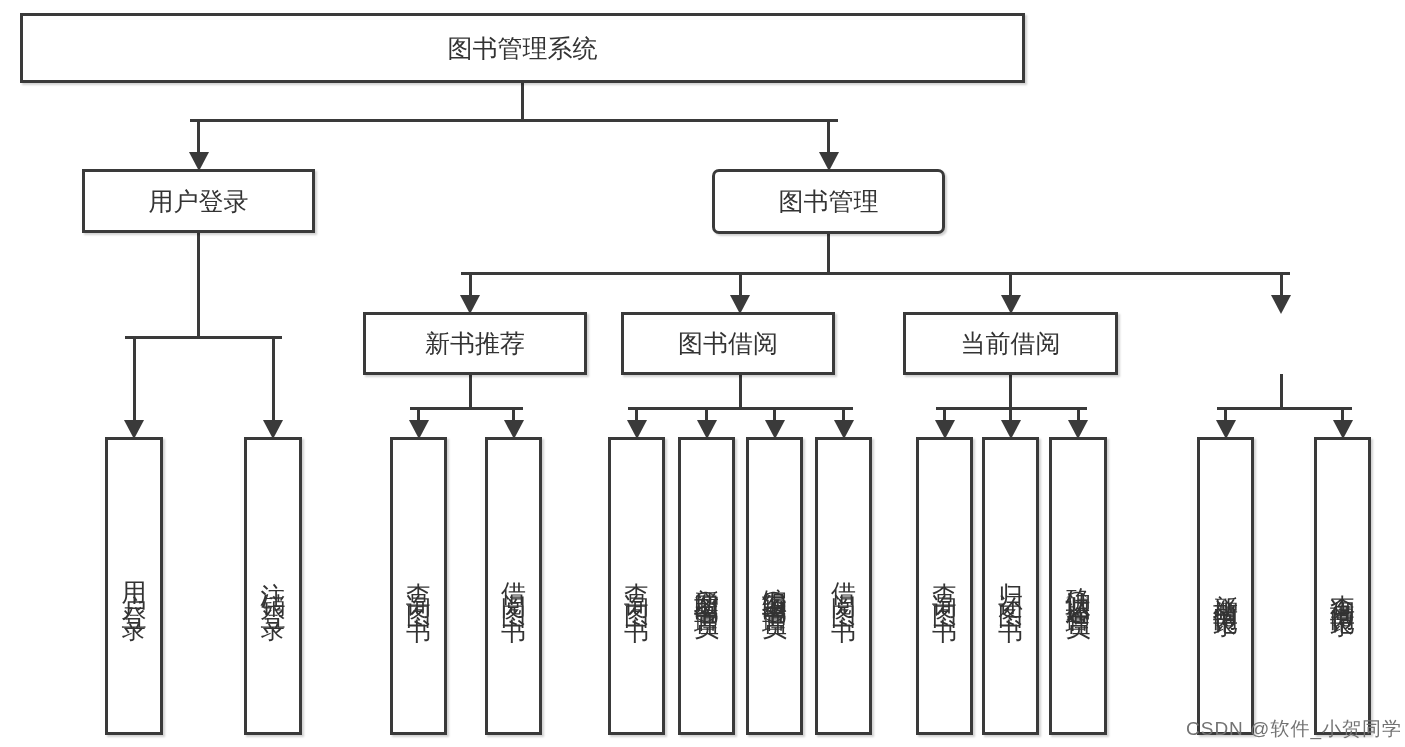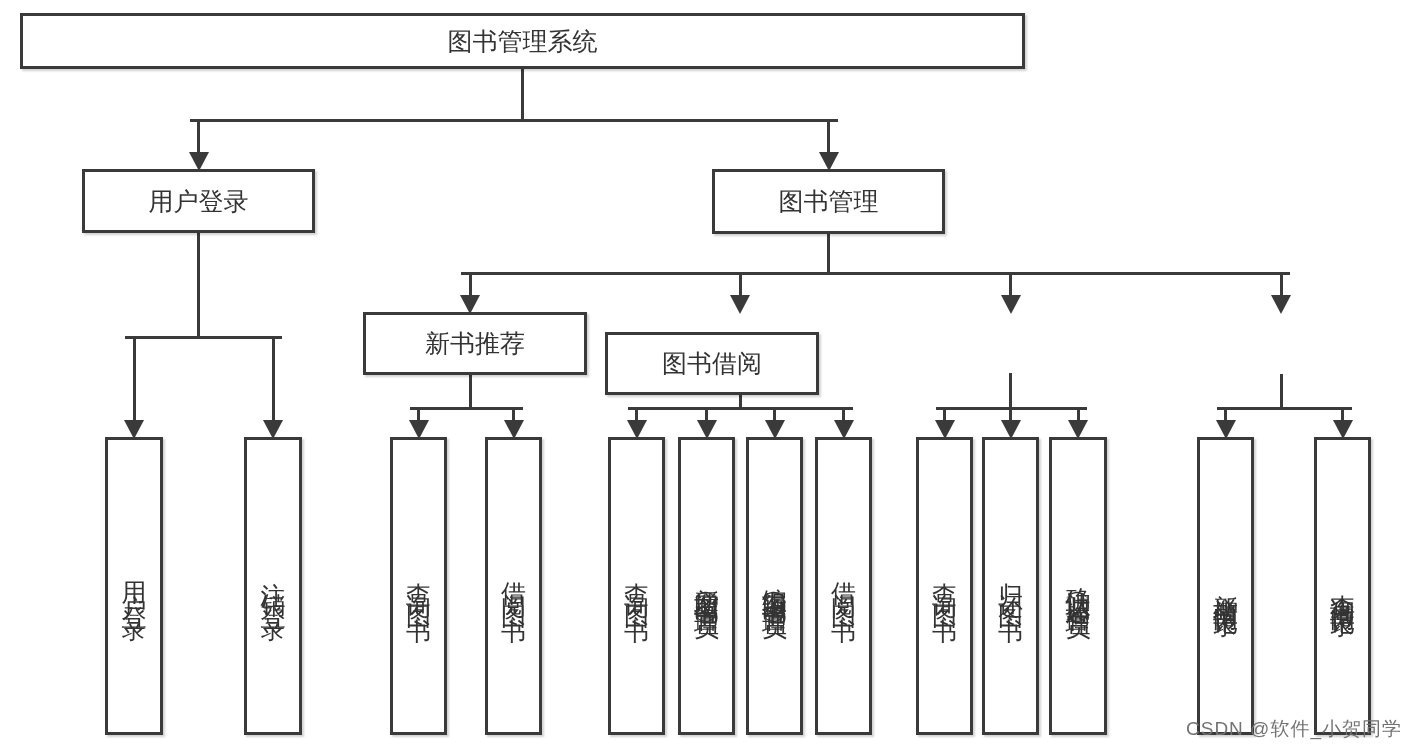--- a/index.html
+++ b/index.html
@@ -49,25 +49,26 @@
     white-space:nowrap;
     z-index:10;
     letter-spacing:1px;
   }
 </style>
 </head>
 <body>
 
 <div id="canvas">
   <div class="watermark" style="left:1186px;top:716px;">CSDN @软件_小贺同学</div>
-<div class="node" style="left: 20px; top: 13px; width: 1005px; height: 56px;">图书管理系统</div>
+<div class="node" style="left: 20px; top: 13px; width: 1005px; height: 70px;">图书管理系统</div>
     <div class="node" style="left: 82px; top: 169px; width: 233px; height: 64px;">用户登录</div>
-    <div class="node" style="left: 712px; top: 169px; width: 233px; height: 65px;">图书管理</div>
+    <div class="node" style="left: 712px; top: 169px; width: 233px; height: 65px; border-radius: 7px;">图书管理</div>
     <div class="node" style="left: 363px; top: 312px; width: 224px; height: 63px;">新书推荐</div>
-    <div class="node" style="left: 605px; top: 312px; width: 214px; height: 63px; margin-top: 20px;">图书借阅</div>
+    <div class="node" style="left: 621px; top: 312px; width: 214px; height: 63px;">图书借阅</div>
+    <div class="node" style="left: 903px; top: 312px; width: 215px; height: 63px;">当前借阅</div>
     <div class="node v" style="left: 105px; top: 437px; width: 58px; height: 298px; letter-spacing: 12px;">用户登录</div>
     <div class="node v" style="left: 244px; top: 437px; width: 58px; height: 298px; letter-spacing: 12px;">注销登录</div>
     <div class="node v" style="left: 390px; top: 437px; width: 57px; height: 298px; letter-spacing: 12px;">查询图书</div>
     <div class="node v" style="left: 485px; top: 437px; width: 57px; height: 298px; letter-spacing: 12px;">借阅图书</div>
     <div class="node v" style="left: 608px; top: 437px; width: 57px; height: 298px; letter-spacing: 12px;">查询图书</div>
     <div class="node v" style="left: 678px; top: 437px; width: 57px; height: 298px; letter-spacing: 4px;">新增图书（管理员）</div>
     <div class="node v" style="left: 746px; top: 437px; width: 57px; height: 298px; letter-spacing: 4px;">编辑图书（管理员）</div>
     <div class="node v" style="left: 815px; top: 437px; width: 57px; height: 298px; letter-spacing: 12px;">借阅图书</div>
     <div class="node v" style="left: 916px; top: 437px; width: 57px; height: 298px; letter-spacing: 12px;">查询图书</div>
     <div class="node v" style="left: 982px; top: 437px; width: 57px; height: 298px; letter-spacing: 12px;">归还图书</div>

